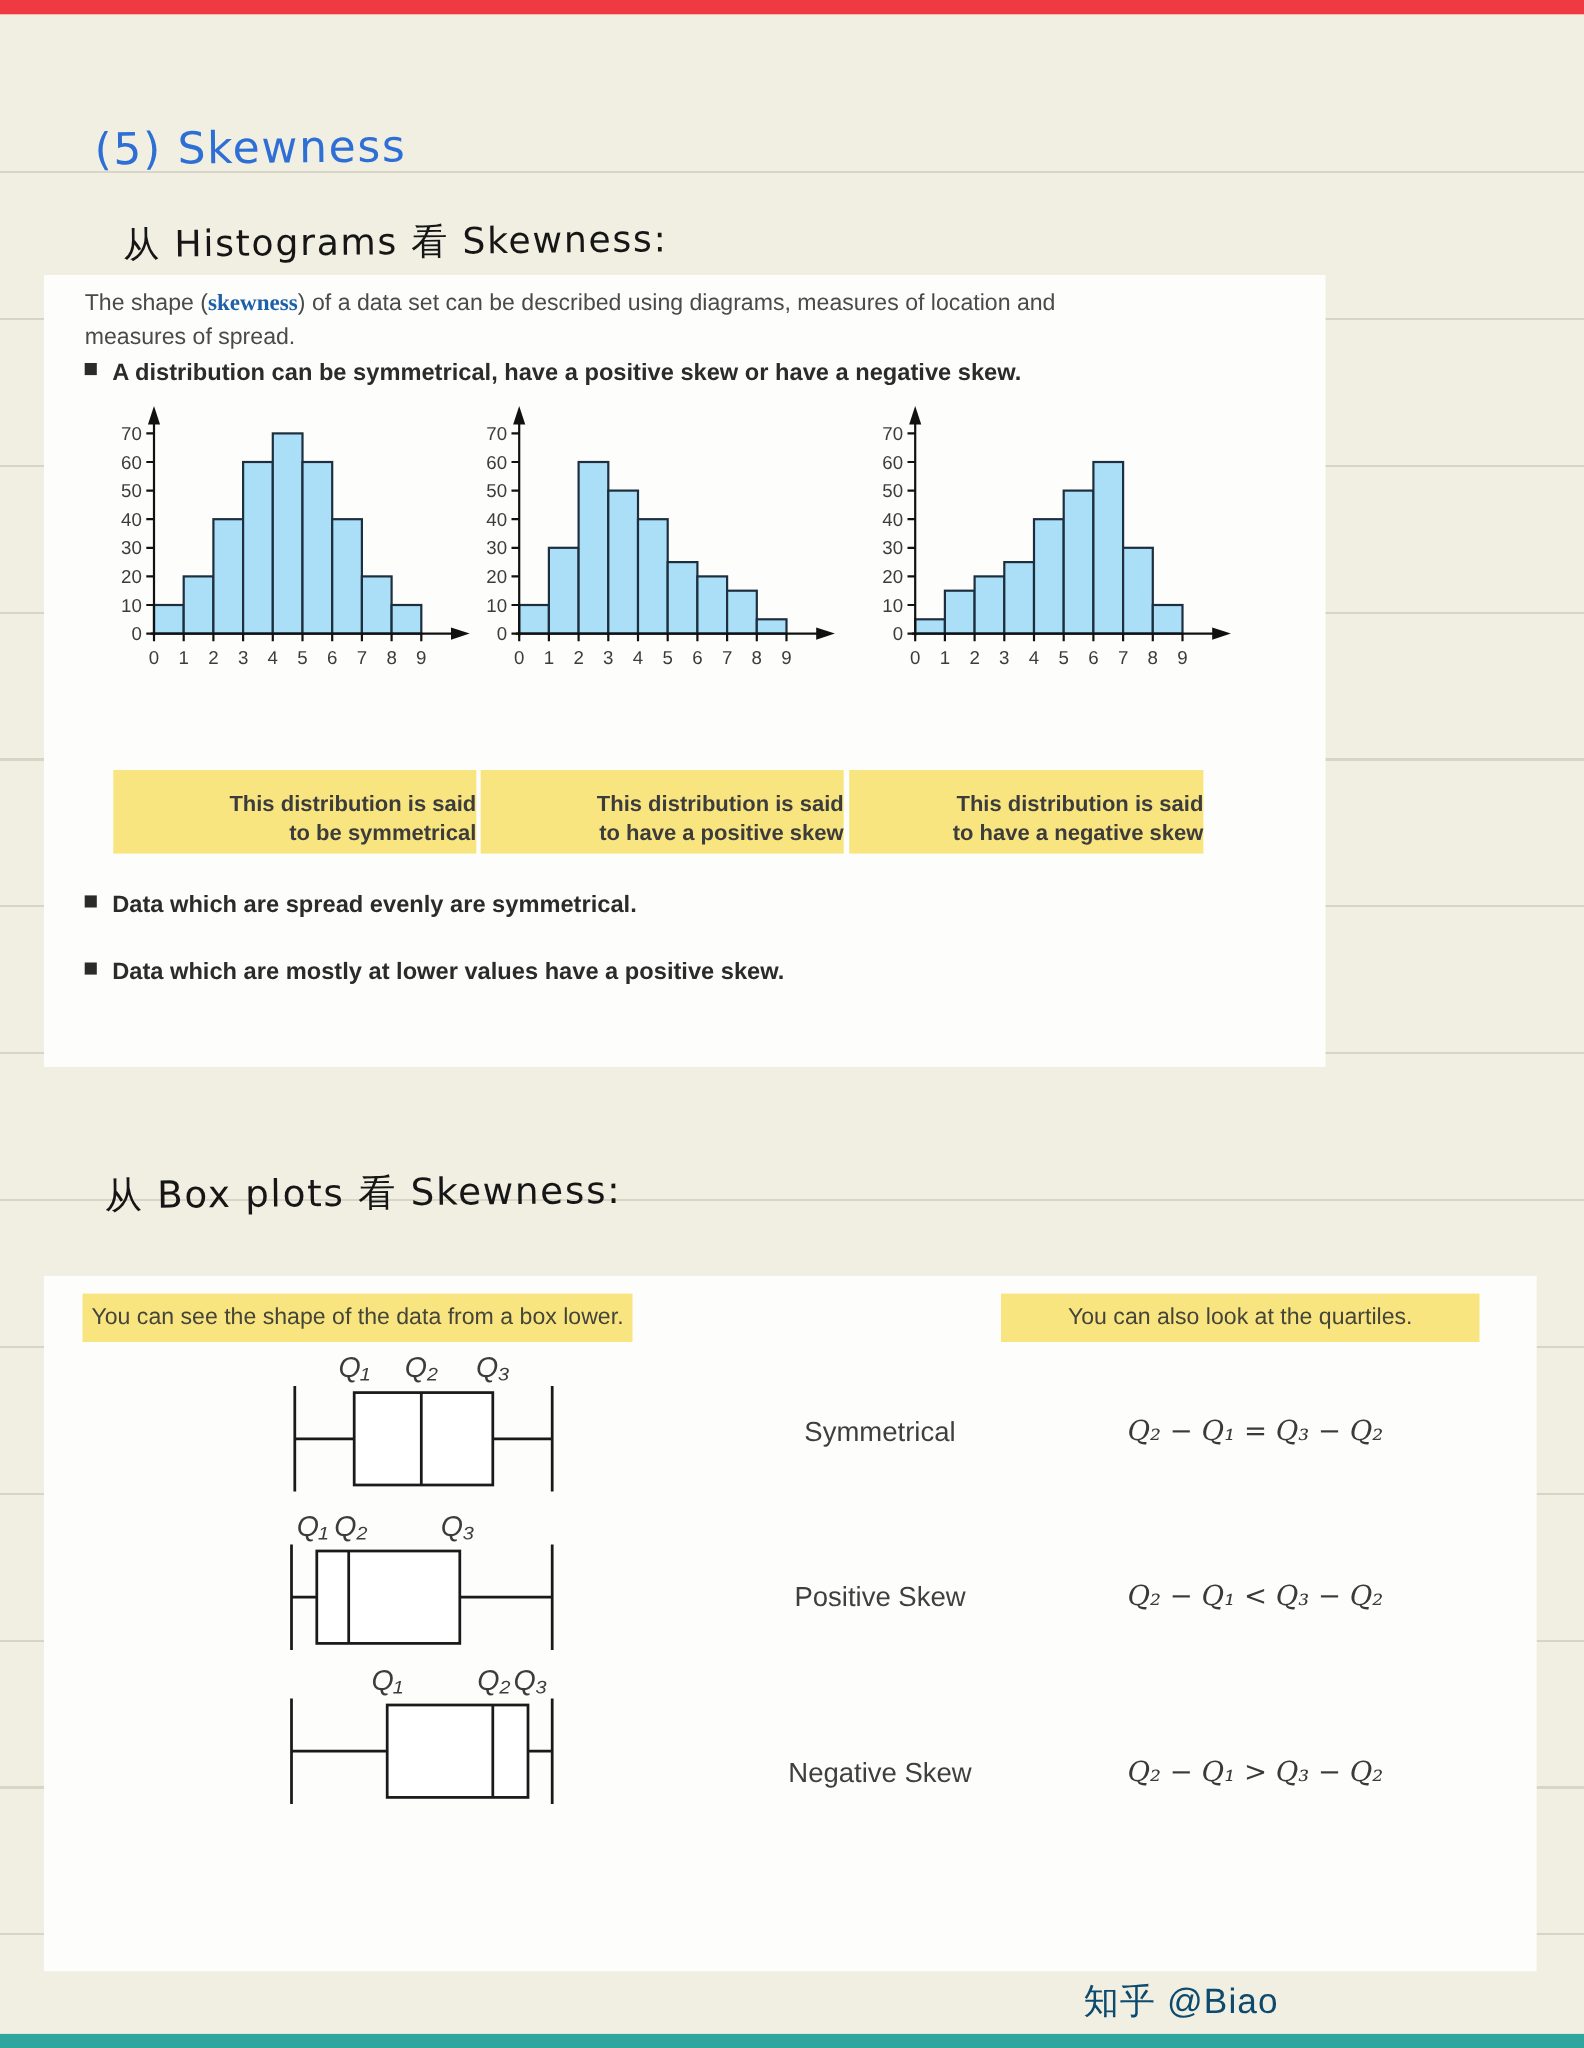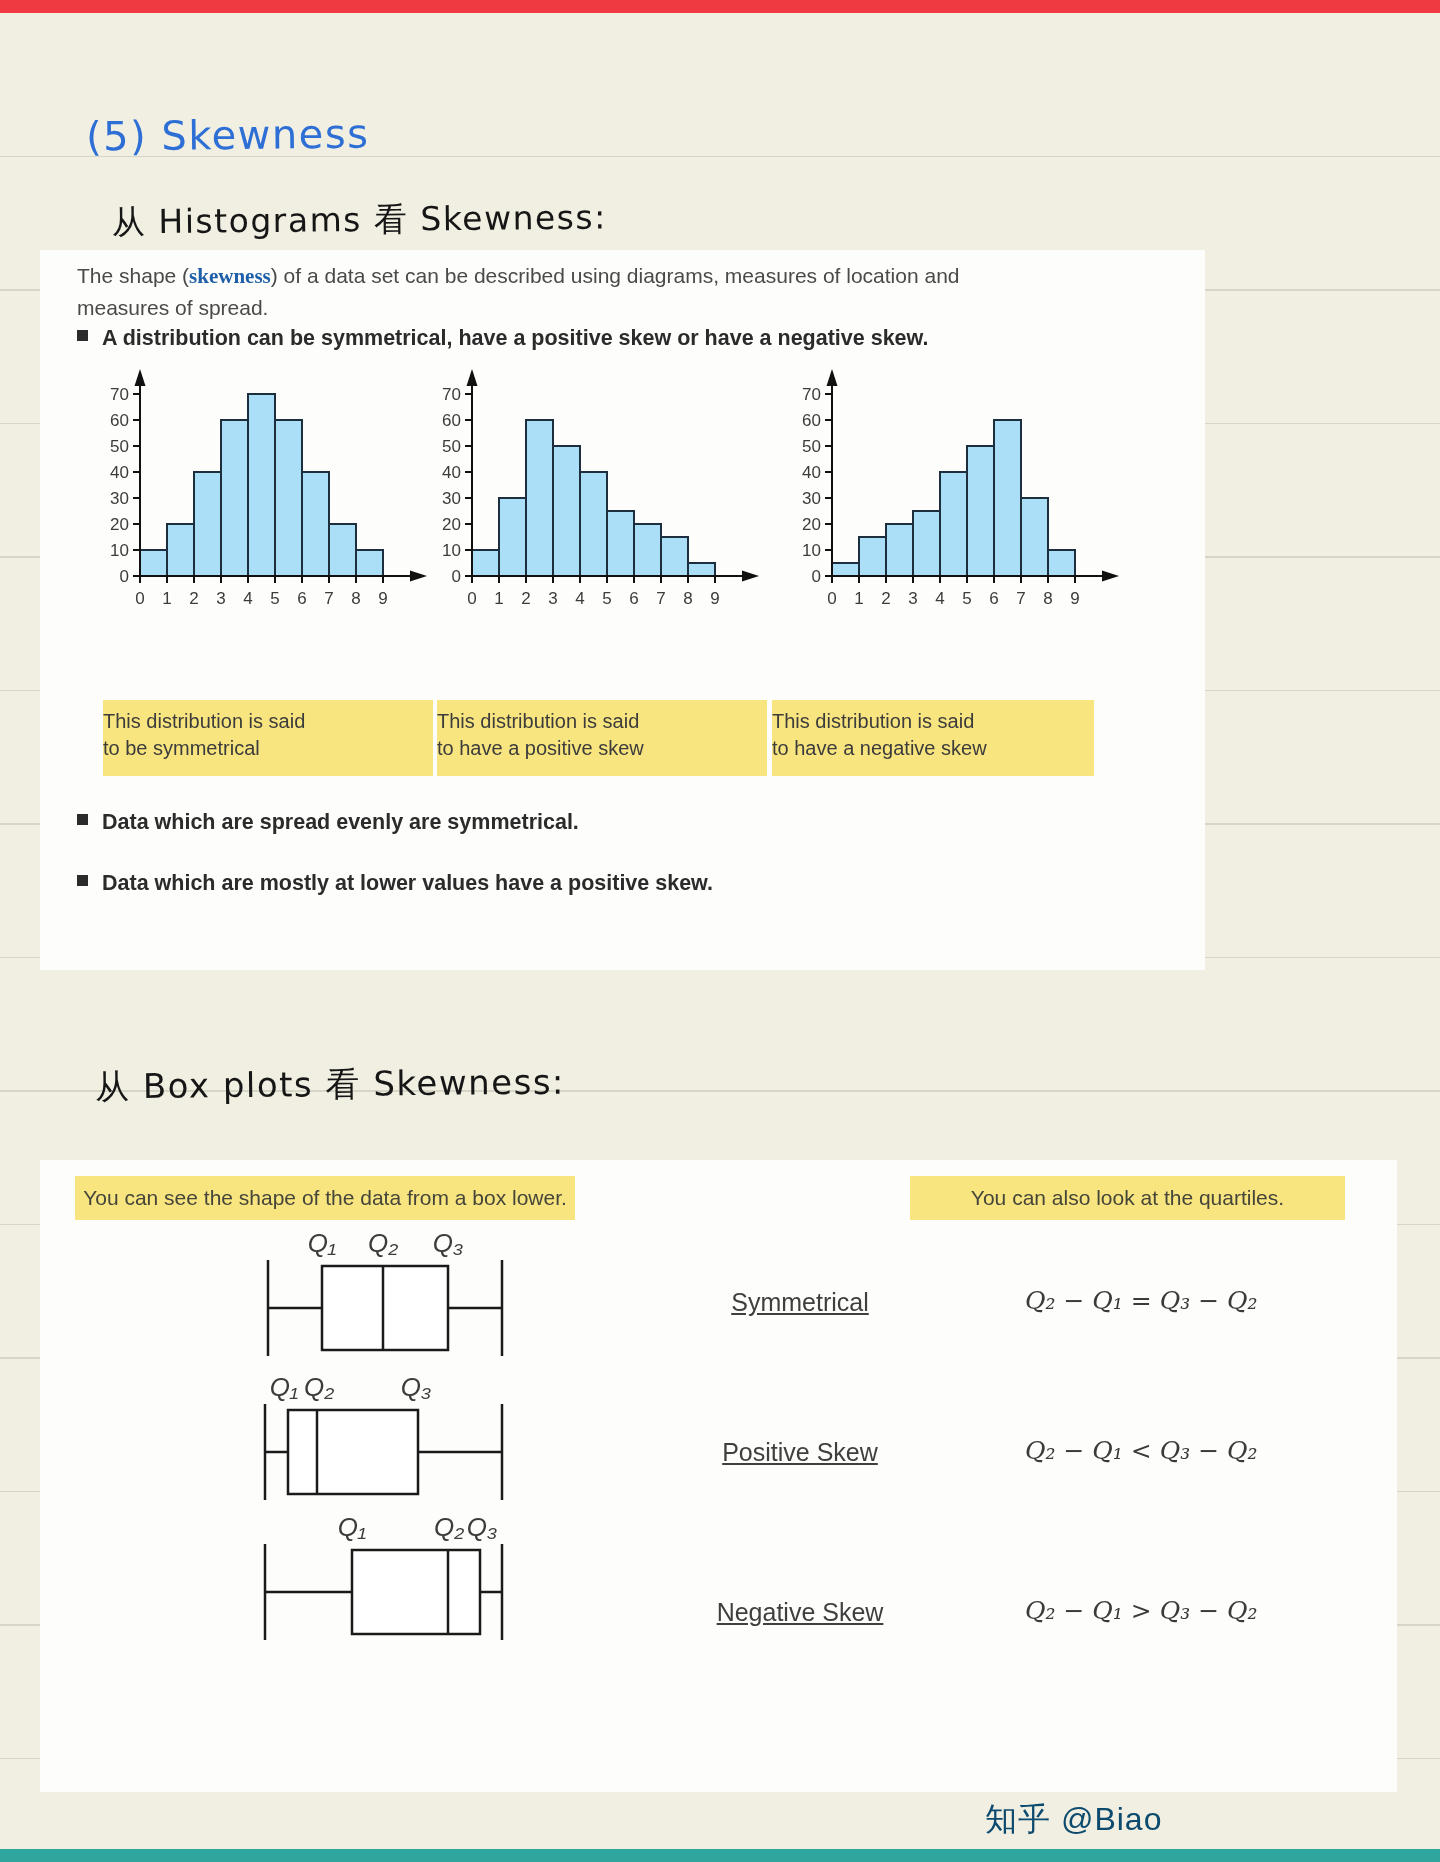--- a/index.html
+++ b/index.html
@@ -39,28 +39,28 @@
 
   .bullet-line { position:absolute; left:37px; color:#2b2b2b;
                  font-weight:bold; font-size:21.5px; white-space:nowrap; }
   .sq { display:inline-block; width:11px; height:11px; background:#2b2b2b;
         margin-right:14px; vertical-align:4px; }
 
   .hist { position:absolute; top:108px; width:340px; height:250px; }
   svg text { font-family:"Liberation Sans", sans-serif; fill:#3c3c3c; }
 
   .caption-box { position:absolute; top:450px; height:76px; background:#f8e57f;
-                 text-align:left; font-size:20px; line-height:27px;
-                 color:#3c3c3c; padding-top:8px; }
+                 text-align:right; font-size:20px; line-height:27px;
+                 color:#3c3c3c; padding-top:18px;font-weight:bold; }
 
   .hl { position:absolute; top:16px; height:44px; background:#f8e57f;
         font-size:21px; color:#45453a; text-align:center; line-height:44px; }
 
   .rowlabel { position:absolute; width:300px; text-align:center;
-              font-size:25px; color:#3f3f3f; white-space:nowrap;text-decoration:underline; }
+              font-size:25px; color:#3f3f3f; white-space:nowrap; }
   .formula { position:absolute; width:300px;
              font-family:"DejaVu Serif", serif; font-style:italic;
              font-size:25px; color:#3a3a3a; white-space:nowrap; }
   .boxplot { position:absolute; left:221px; width:250px; height:132px; }
 
   #watermark { position:absolute; left:985px; top:1798px; z-index:3;
                font-size:32px; color:#0c4a6e; letter-spacing:1px; }
 </style>
 </head>
 <body>

